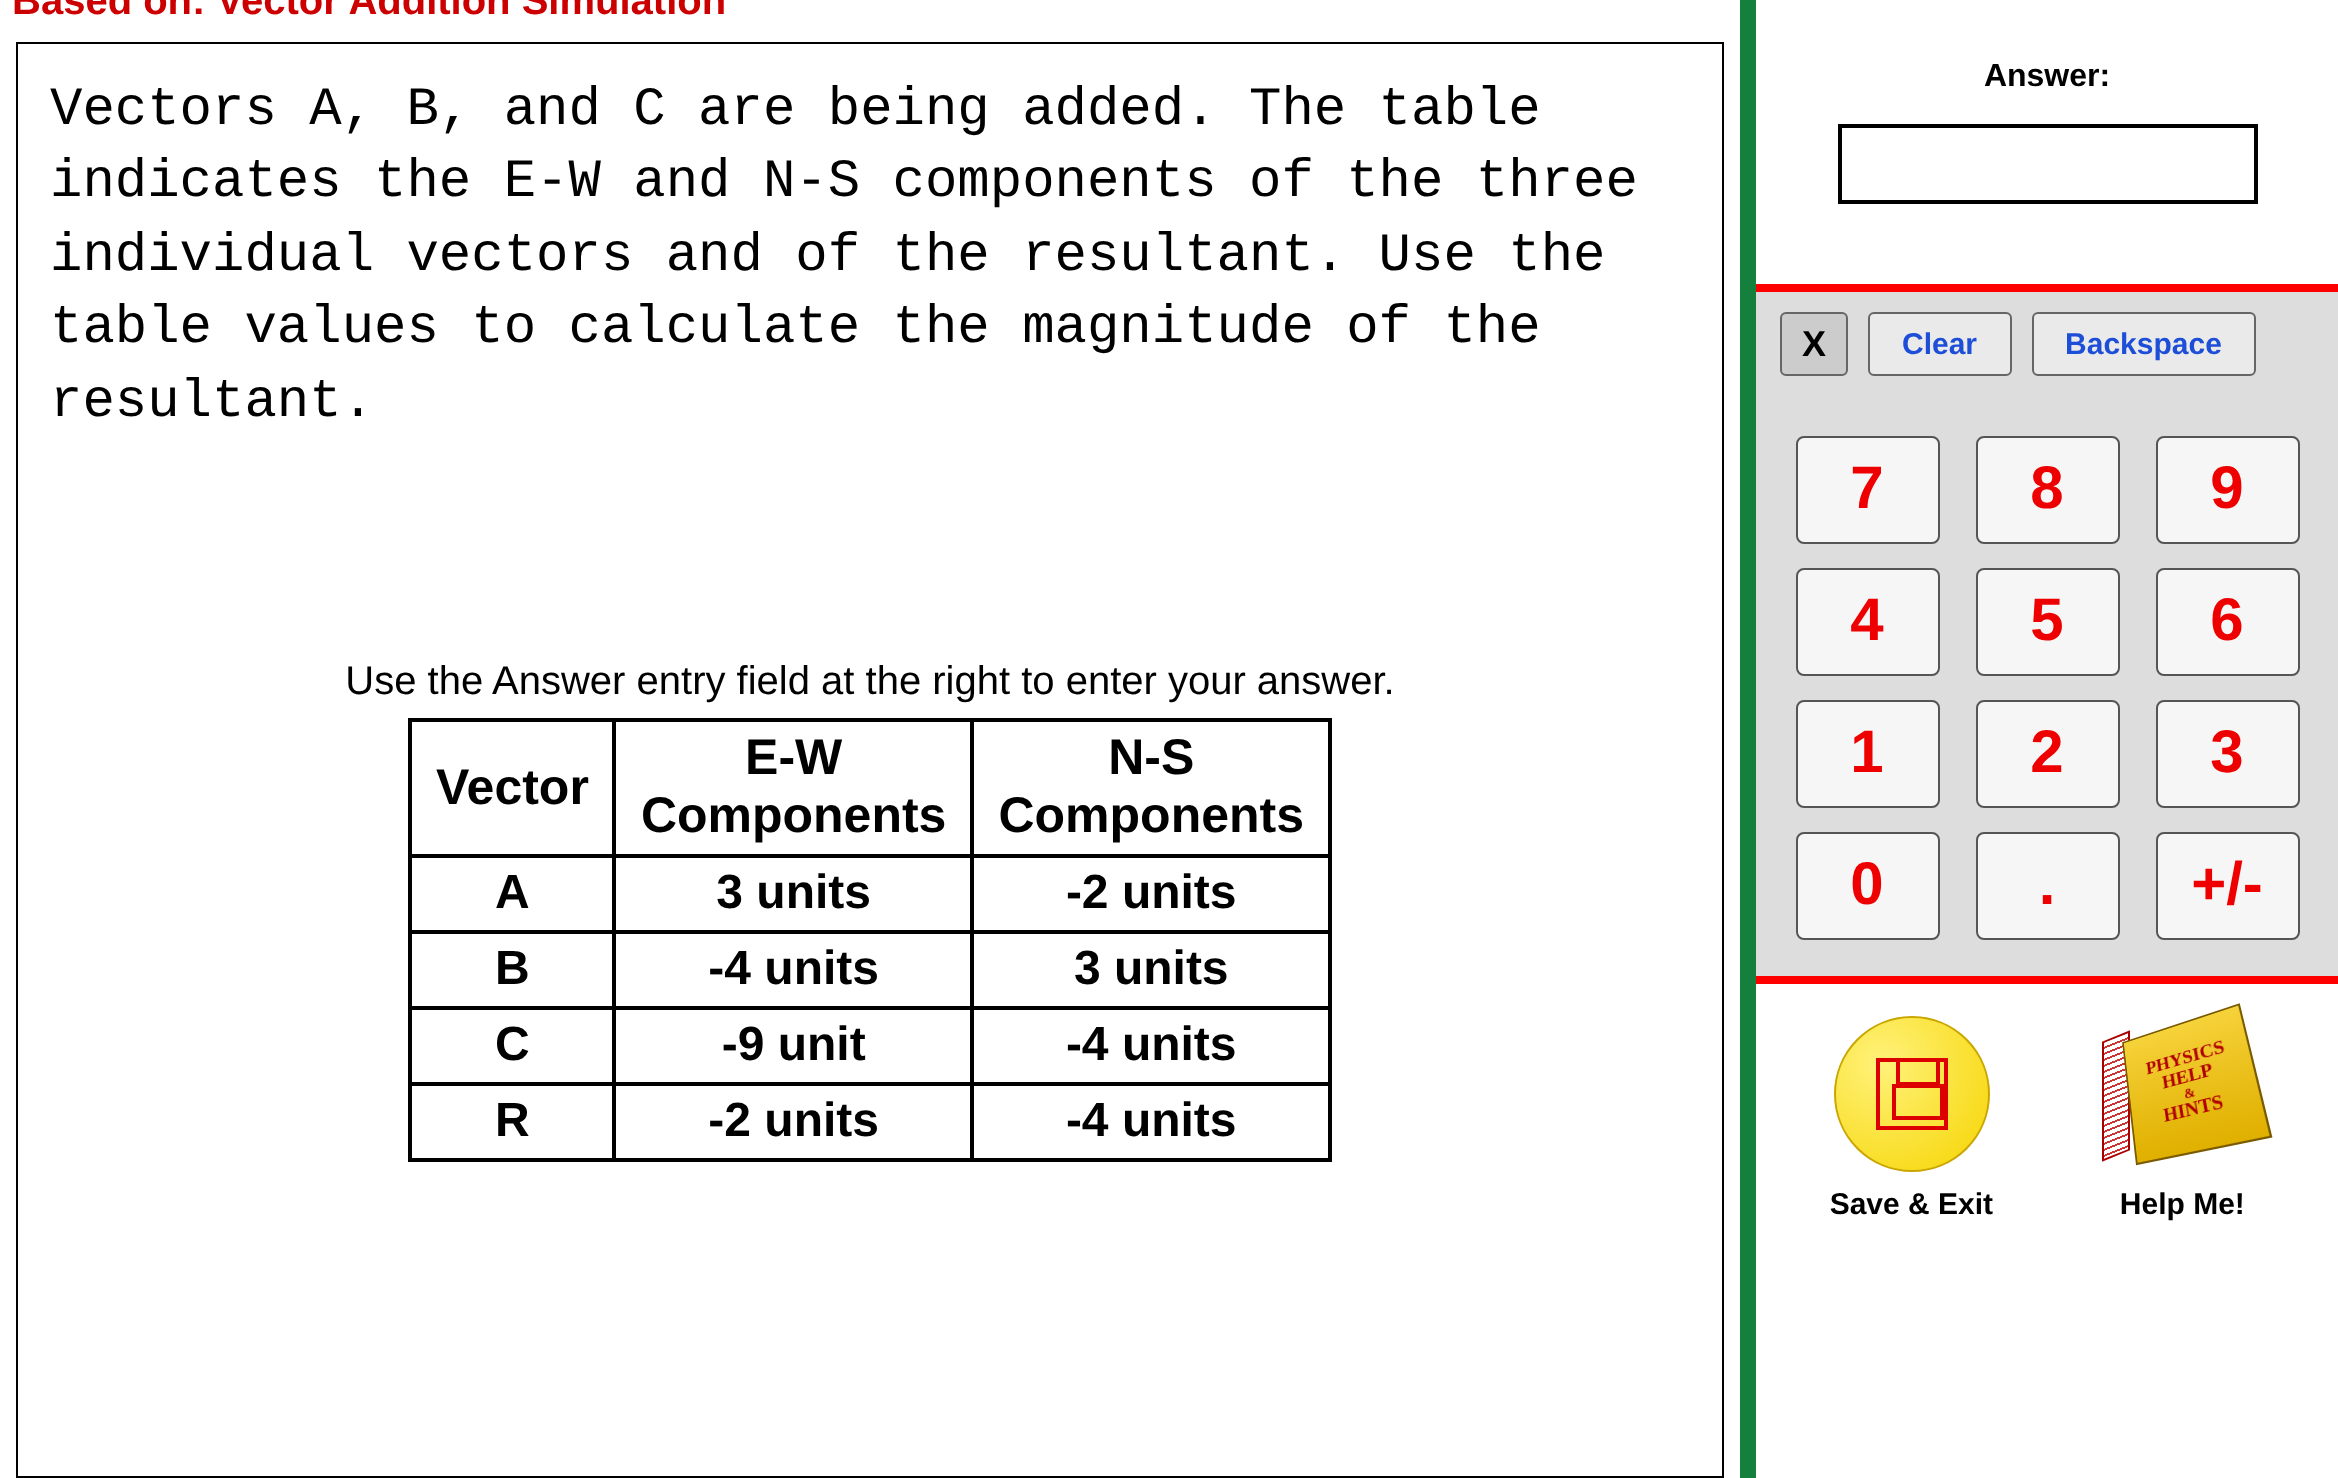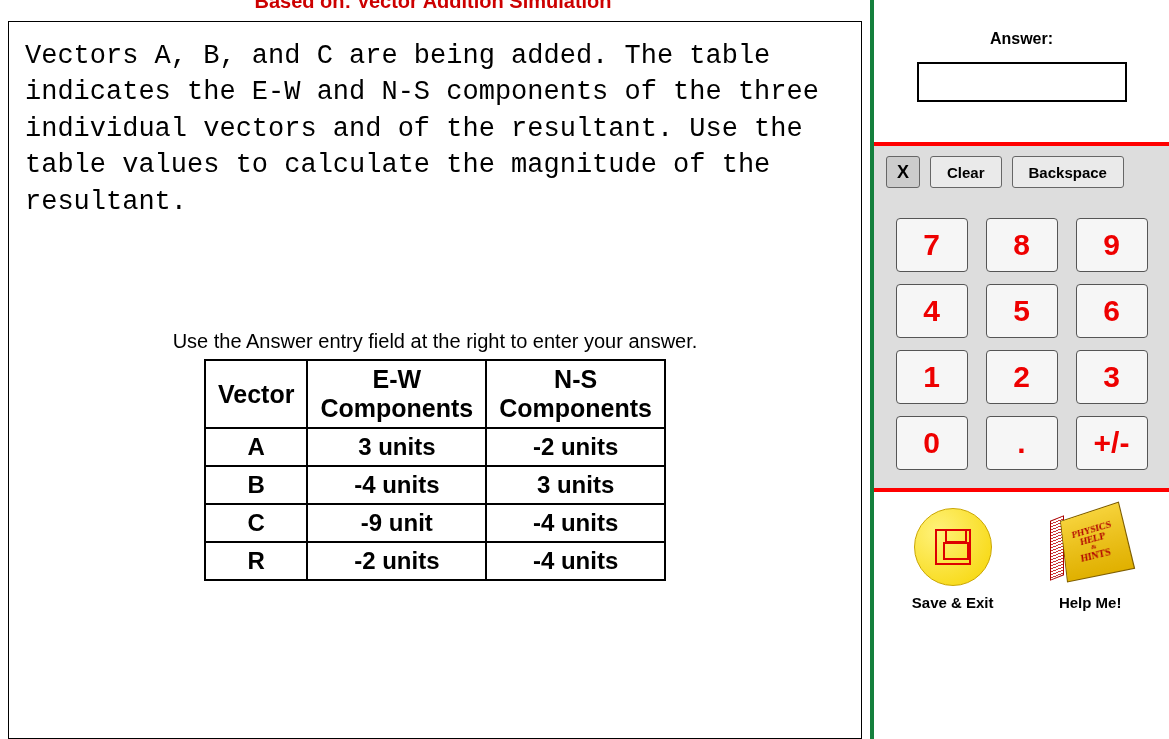--- a/index.html
+++ b/index.html
@@ -9,21 +9,20 @@
     width: 1169px;
     height: 739px;
     overflow: hidden;
     display: flex;
   }
   .left-pane {
     width: 870px;
     height: 100%;
     display: flex;
     flex-direction: column;
-    align-items: center;
   }
   .based-on {
     color: #c00;
     font-weight: bold;
     font-size: 20px;
     padding: 0 10px 8px 6px;
     margin-top: -10px;
   }
   .question-box {
     border: 1px solid #000;
@@ -53,21 +52,21 @@
     font-size: 24px;
     font-weight: bold;
     text-align: center;
   }
   table.vector-table th {
     font-size: 25px;
   }
   .right-pane {
     width: 299px;
     height: 100%;
-    border-left: 4px solid #15803d;
+    border-left: 8px solid #15803d;
     background: #fff;
     display: flex;
     flex-direction: column;
   }
   .answer-block {
     flex: 0 0 auto;
     padding: 30px 20px 40px 20px;
     text-align: center;
   }
   .answer-label {
@@ -104,21 +103,21 @@
   .btn-x {
     width: 34px;
     height: 32px;
     font-weight: bold;
     font-size: 18px;
     background:#ccc;
   }
   .btn-clear, .btn-back {
     height: 32px;
     padding: 0 16px;
-    color: #000000;
+    color: #1d4ed8;
     font-weight: bold;
     font-size: 15px;
     background:#eaeaea;
   }
   .keypad-grid {
     display: grid;
     grid-template-columns: repeat(3, 72px);
     grid-auto-rows: 54px;
     gap: 12px 18px;
     justify-content: center;

